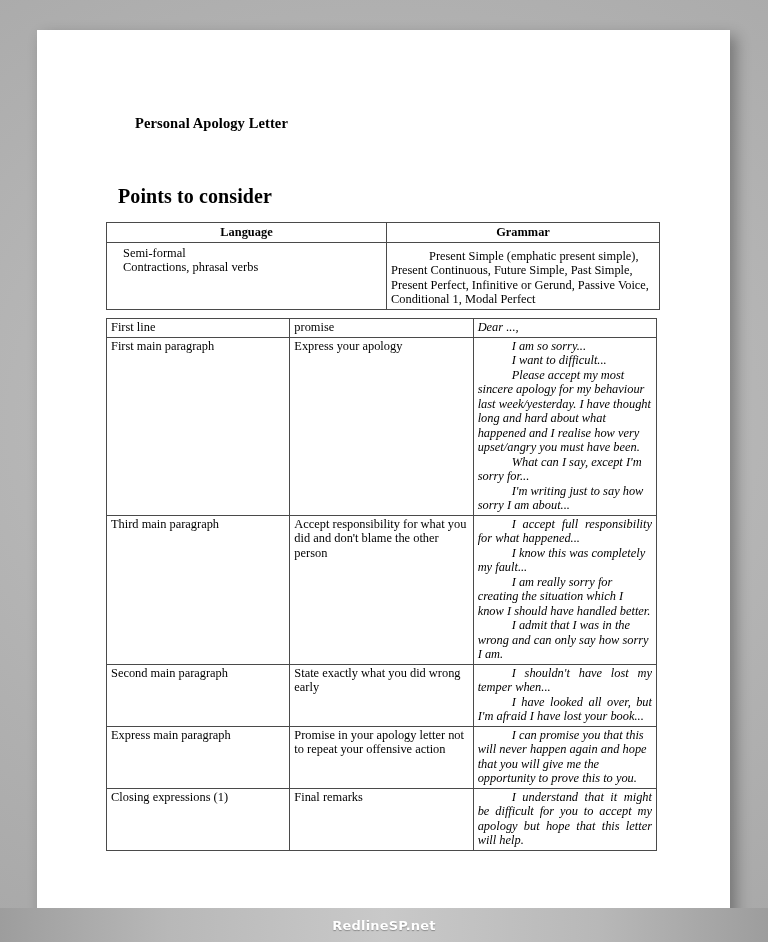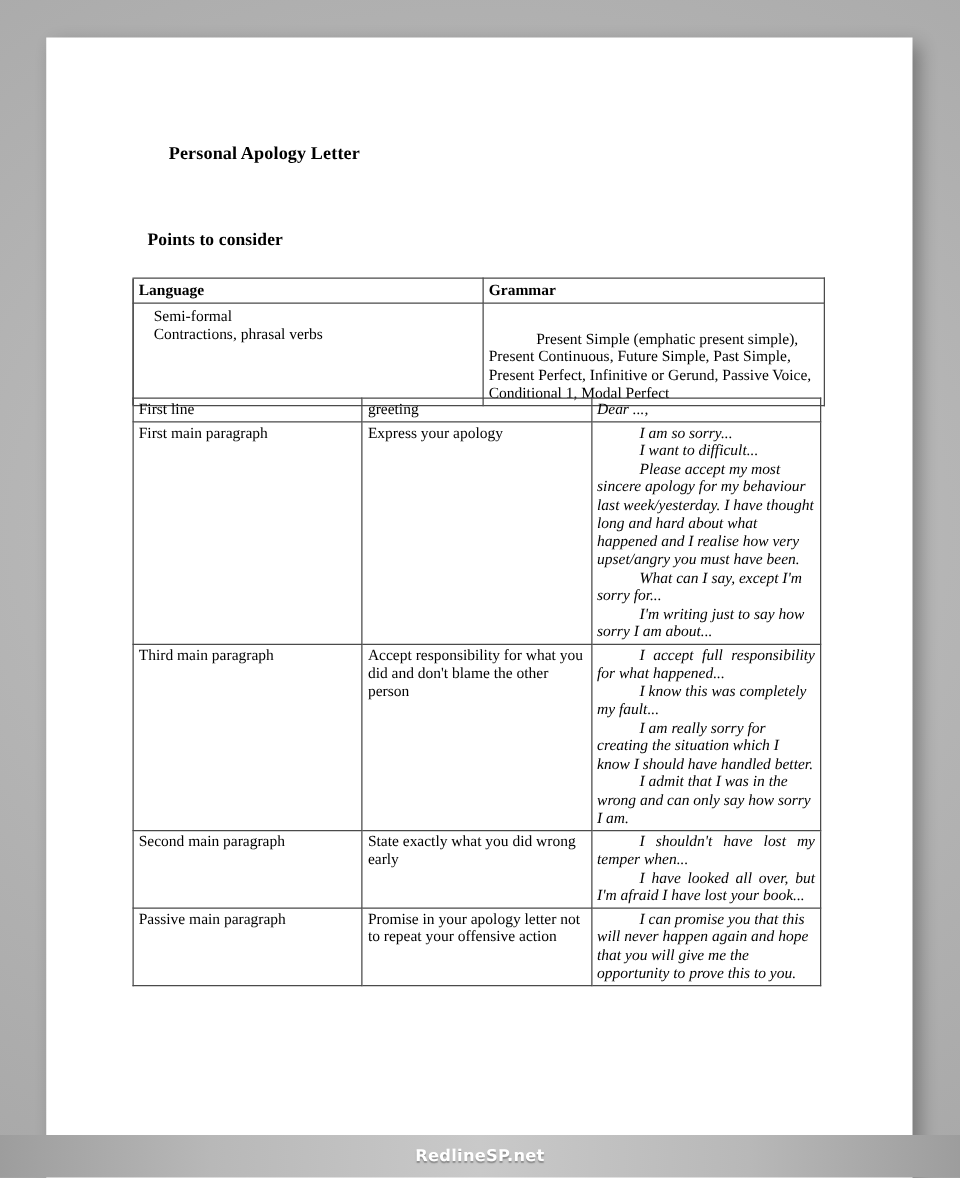--- a/index.html
+++ b/index.html
@@ -35,21 +35,21 @@
     font-size: 14.5px;
     font-weight: bold;
     letter-spacing: 0.1px;
     color: #000;
     white-space: nowrap;
   }
   #section-heading {
     position: absolute;
     left: 81px;
     top: 155px;
-    font-size: 14px;
+    font-size: 20px;
     font-weight: bold;
     letter-spacing: 0.1px;
     color: #000;
     white-space: nowrap;
   }
 
   
   .doc-table {
     position: absolute;
     border-collapse: collapse;
@@ -73,32 +73,33 @@
     width: 551px;
   }
   #table-language-grammar .gutter-cell {
     border-right: 1px solid #4a4a4a;
     border-top: none;
     border-bottom: none;
     border-left: 1px solid #4a4a4a;
     padding: 0;
   }
   #table-language-grammar .hdr {
+    text-align: center;
     font-weight: bold;
     padding-top: 2px;
     padding-bottom: 2px;
   }
   #table-language-grammar .lang-body {
     padding-top: 3px;
     padding-bottom: 16px;
     padding-left: 16px;
   }
   #table-language-grammar .gram-body {
     text-align: left;
-    padding-top: 21px;
+    padding-top: 6px;
     padding-bottom: 2px;
   }
   #table-language-grammar .gram-body .indent-first {
     text-indent: 38px;
   }
 
   
   #table-parts {
     left: 69px;
     top: 288px;
@@ -171,21 +172,21 @@
       </tr>
     </tbody>
   </table>
 
   <table id="table-parts" class="doc-table">
     <tbody>
 
 
       <tr>
         <td class="center">First line</td>
-        <td class="center">greeting</td>
+        <td class="center">promise</td>
         <td class="expr center">
           <p>Dear ...,</p>
         </td>
       </tr>
 
       <tr>
         <td class="cell-pad-b">First main paragraph</td>
         <td>Express your apology</td>
         <td class="expr">
           <p class="ind">I am so sorry...</p>
@@ -210,27 +211,34 @@
       <tr>
         <td>Second main paragraph</td>
         <td>State exactly what you did wrong early</td>
         <td class="expr justify">
           <p class="ind">I shouldn't have lost my temper when...</p>
           <p class="ind">I have looked all over, but I'm afraid I have lost your book...</p>
         </td>
       </tr>
 
       <tr>
-        <td>Passive main paragraph</td>
+        <td>Express main paragraph</td>
         <td>Promise in your apology letter not to repeat your offensive action</td>
         <td class="expr">
           <p class="ind">I can promise you that this will never happen again and hope that you will give me the opportunity to prove this to you.</p>
         </td>
       </tr>
 
+      <tr>
+        <td class="part justify">Closing expressions (1)</td>
+        <td>Final remarks</td>
+        <td class="expr justify">
+          <p class="ind">I understand that it might be difficult for you to accept my apology but hope that this letter will help.</p>
+        </td>
+      </tr>
     </tbody>
   </table>
 
 </div>
 
 <div id="watermark-bar">
   <span id="watermark-text">RedlineSP.net</span>
 </div>
 
 </body></html>

